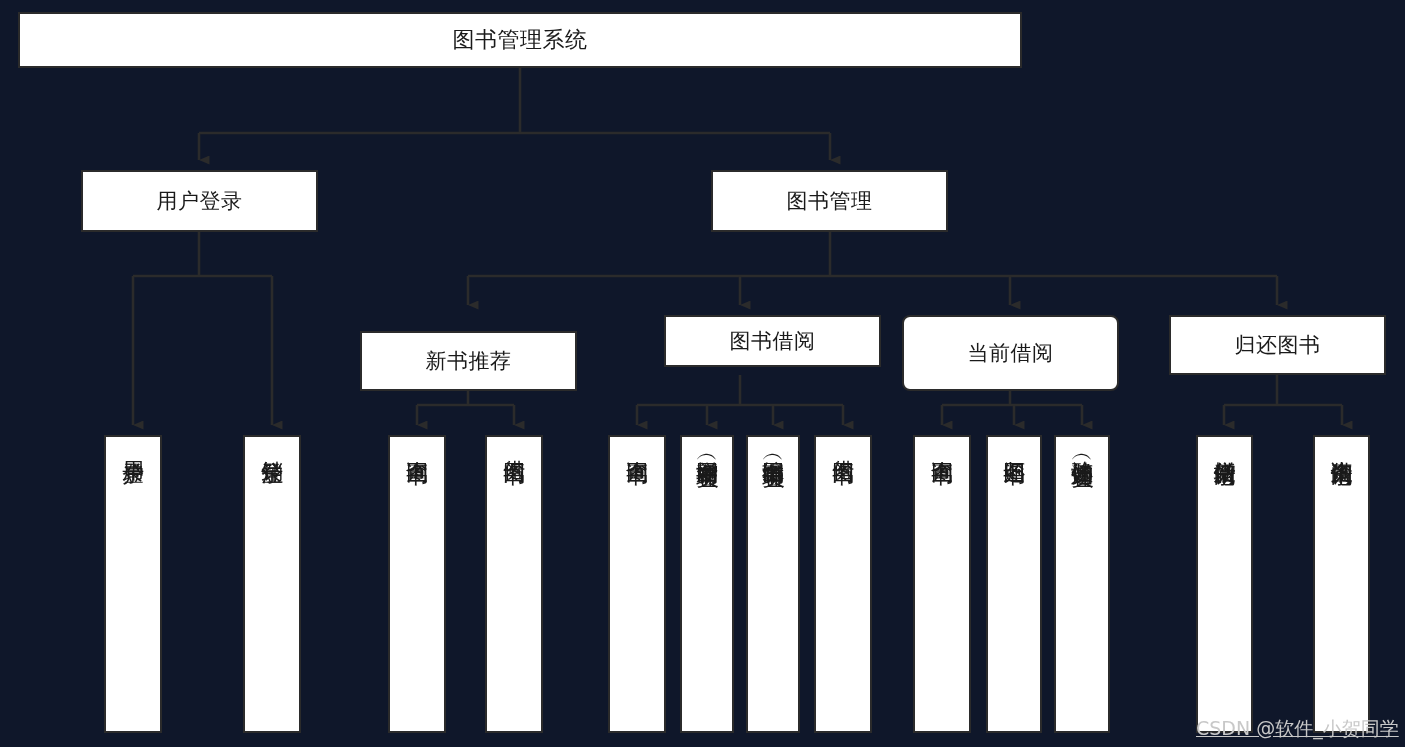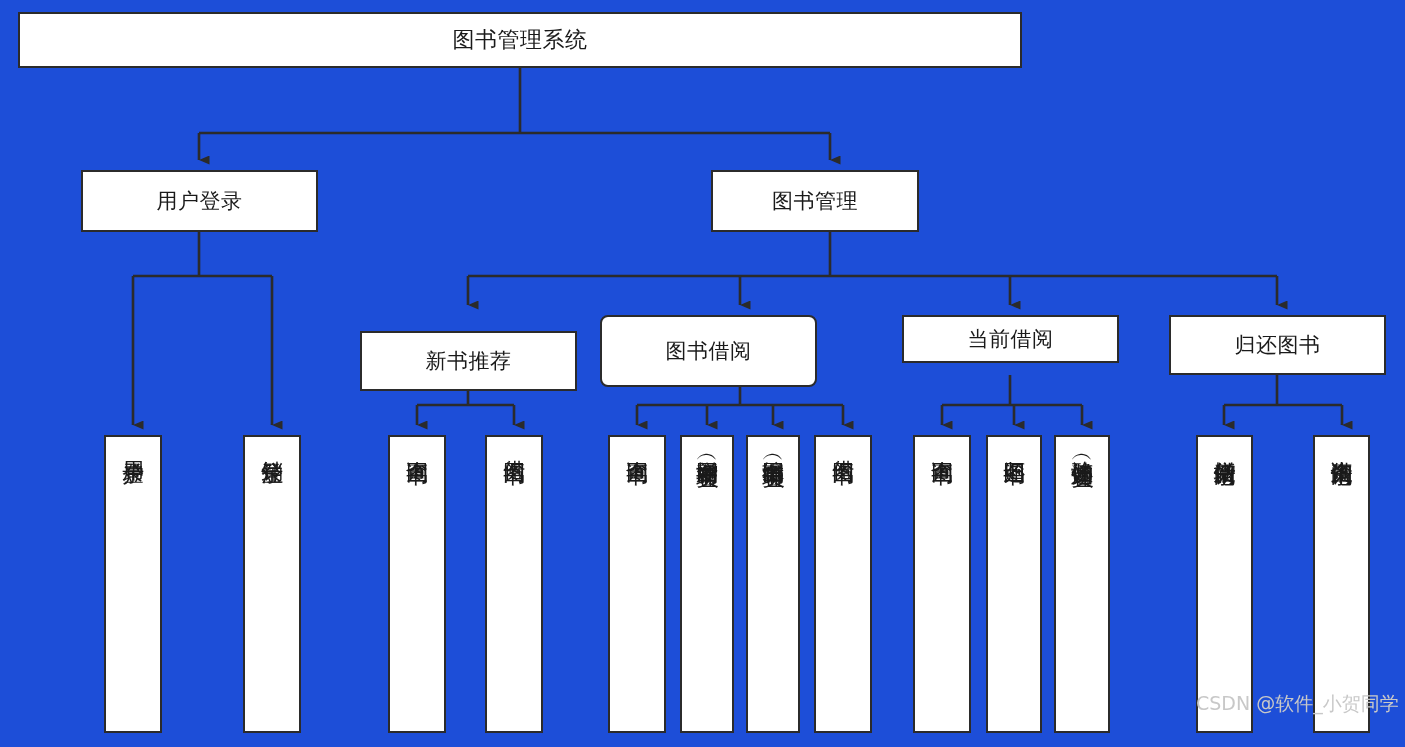--- a/index.html
+++ b/index.html
@@ -8,21 +8,21 @@
     padding: 0;
     background: #ffffff;
   }
   body {
     font-family: "DejaVu Sans", "Liberation Sans", sans-serif;
   }
   #canvas {
     position: relative;
     width: 1405px;
     height: 747px;
-    background: #1d4ed8;
+    background: #0f172a;
     overflow: hidden;
   }
   #wires {
     position: absolute;
     left: 0;
     top: 0;
     width: 1405px;
     height: 747px;
     pointer-events: none;
   }
@@ -132,33 +132,33 @@
   </svg>
 
   <div class="node horiz root" style="left:18px; top:12px; width:1004px; height:56px;">
     <span class="lbl">图书管理系统</span>
   </div>
 
   <div class="node horiz" style="left:81px; top:170px; width:237px; height:62px;">
     <span class="lbl">用户登录</span>
   </div>
 
-  <div class="node horiz" style="left:711px; top:170px; width:208px; height:62px;">
+  <div class="node horiz" style="left:711px; top:170px; width:237px; height:62px;">
     <span class="lbl">图书管理</span>
   </div>
 
   <div class="node horiz" style="left:360px; top:331px; width:217px; height:60px;">
     <span class="lbl">新书推荐</span>
   </div>
 
-  <div class="node horiz" style="left:600px; top:315px; width:217px; height:72px;border-radius:8px;">
+  <div class="node horiz" style="left:664px; top:315px; width:217px; height:52px;">
     <span class="lbl">图书借阅</span>
   </div>
 
-  <div class="node horiz" style="left:902px; top:315px; width:217px; height:48px;">
+  <div class="node horiz" style="left:902px; top:315px; width:217px; height:76px;border-radius:8px;">
     <span class="lbl">当前借阅</span>
   </div>
 
   <div class="node horiz" style="left:1169px; top:315px; width:217px; height:60px;">
     <span class="lbl">归还图书</span>
   </div>
 
   <div class="node vert" style="left:104px; top:435px; width:58px; height:298px;">
     <span class="lbl">用户登录</span>
   </div>
@@ -204,15 +204,15 @@
   </div>
 
   <div class="node vert" style="left:1196px; top:435px; width:57px; height:298px;">
     <span class="lbl">新增借阅记录</span>
   </div>
 
   <div class="node vert" style="left:1313px; top:435px; width:57px; height:298px;">
     <span class="lbl">查询借阅记录</span>
   </div>
 
-  <div class="watermark" style="left:1196px; top:691px;">CSDN @软件_小贺同学</div>
+  <div class="watermark" style="left:1196px; top:716px;text-decoration:underline;">CSDN @软件_小贺同学</div>
 
 </div>
 
 </body></html>

